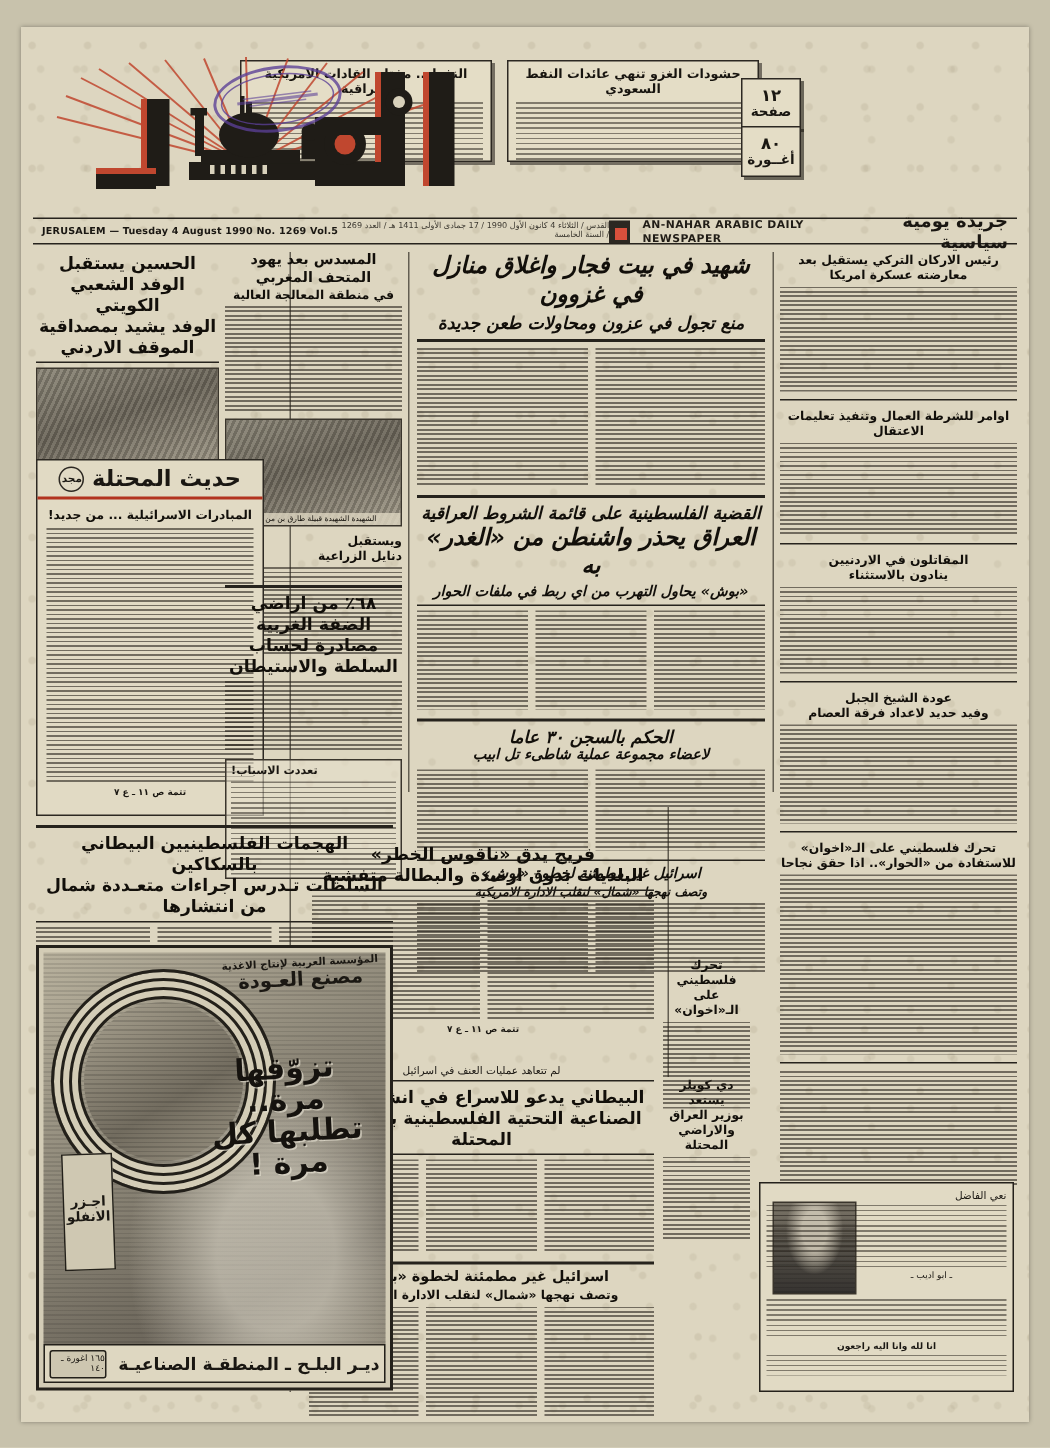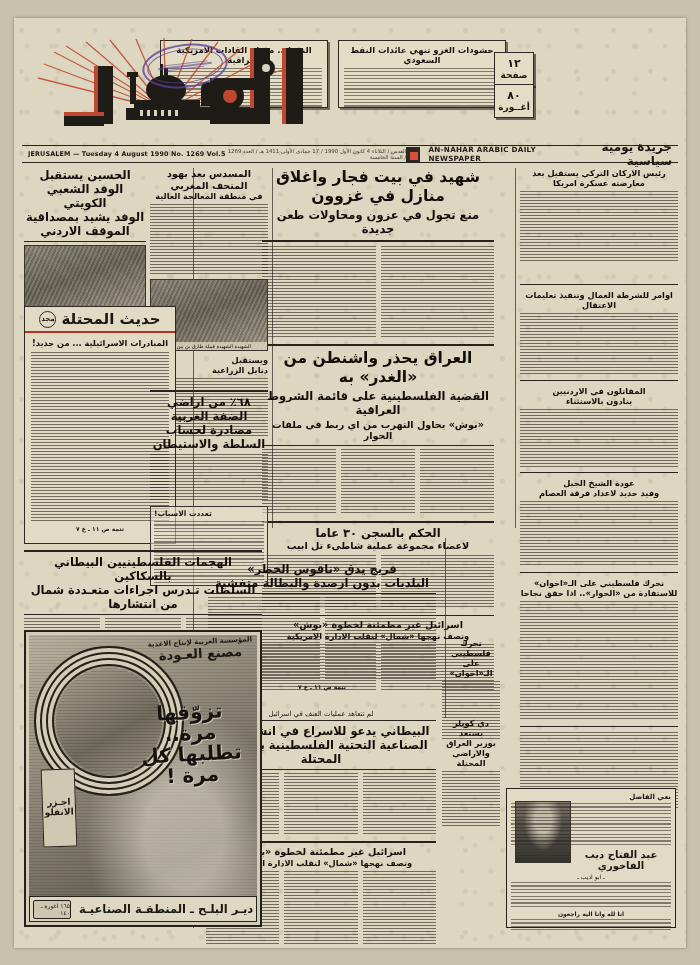--- a/index.html
+++ b/index.html
@@ -349,21 +349,21 @@
     <div class="dateline-en">JERUSALEM — Tuesday 4 August 1990  No. 1269  Vol.5</div>
   </div>
 
   <div class="vrule" style="right:170px; top:150px; height:360px;"></div>
   <div class="vrule" style="right:413px; top:150px; height:360px;"></div>
   <div class="vrule" style="right:240px; top:520px; height:180px;"></div>
   <div class="vrule" style="right:492px; top:150px; height:760px;"></div>
 
   <div style="position:absolute; right:8px; top:150px; width:158px;">
 
-    <div style="margin-bottom:23px;">
+    <div style="margin-bottom:5px;">
       <div class="hl hl4 ar">رئيس الاركان التركي يستقيل بعد معارضته عسكرة امريكا</div>
       <div class="body-lines dense" style="height:70px; margin-top:3px;"></div>
     </div>
     <div class="rule"></div>
 
     <div style="margin:5px 0;">
       <div class="hl hl4 ar">اوامر للشرطة العمال وتنفيذ تعليمات الاعتقال</div>
       <div class="body-lines dense" style="height:62px; margin-top:3px;"></div>
     </div>
     <div class="rule"></div>
@@ -386,50 +386,49 @@
       <div class="hl hl4 ar">تحرك فلسطيني على الـ«اخوان»</div>
       <div class="hl hl4 ar">للاستفادة من «الحوار».. اذا حقق نجاحا</div>
       <div class="body-lines dense" style="height:120px; margin-top:3px;"></div>
     </div>
     <div class="rule"></div>
 
     <div class="body-lines dense" style="height:78px; margin:5px 0;"></div>
   </div>
 
   <div id="obit">
-    <div class="obit-sm ar" style="text-align:right;font-size:7px;font-weight:bold;">نعي الفاضل</div>
+    <div class="obit-sm ar" style="text-align:right;font-size:7px;font-weight:normal;">نعي الفاضل</div>
     <div class="obit-photo"></div>
     <div class="body-lines" style="height:44px; margin-top:2px;"></div>
-    <div class="obit-name ar">عبد الفتاح ديب الفاخوري</div>
     <div class="obit-sm ar">ـ ابو اديب ـ</div>
     <div class="body-lines" style="height:26px; margin-top:2px; clear:both;"></div>
     <div class="obit-sm ar" style="font-weight:bold;margin-top:2px;">انا لله وانا اليه راجعون</div>
     <div class="body-lines" style="height:14px; margin-top:2px;"></div>
   </div>
 
-  <div style="position:absolute; right:192px; top:150px; width:232px;">
+  <div style="position:absolute; right:176px; top:150px; width:232px;font-style:italic;">
 
     <div>
       <div class="hl hl1 ar">شهيد في بيت فجار واغلاق منازل في غزوون</div>
       <div class="hl hl2 ar" style="margin-top:2px;">منع تجول في عزون ومحاولات طعن جديدة</div>
       <div class="rule2" style="margin:4px 0;"></div>
       <div class="cols2">
         <div class="col">
           <div class="body-lines dense" style="height:92px;"></div>
         </div>
         <div class="col">
           <div class="body-lines dense" style="height:92px;"></div>
         </div>
       </div>
     </div>
 
     <div style="margin-top:6px;">
       <div class="rule2" style="margin-bottom:3px;"></div>
+      <div class="hl hl2 ar" style="margin-top:2px;">القضية الفلسطينية على قائمة الشروط العراقية</div>
       <div class="hl hl1 ar">العراق يحذر واشنطن من «الغدر» به</div>
-      <div class="hl hl2 ar" style="margin-top:2px;">القضية الفلسطينية على قائمة الشروط العراقية</div>
       <div class="hl hl3 ar" style="margin-top:2px;">«بوش» يحاول التهرب من اي ربط في ملفات الحوار</div>
       <div class="rule" style="margin:3px 0;"></div>
       <div class="cols3">
         <div class="col">
             <div class="body-lines dense" style="height:66px;"></div>
           </div>
         <div class="col">
             <div class="body-lines dense" style="height:66px;"></div>
           </div>
         <div class="col">

